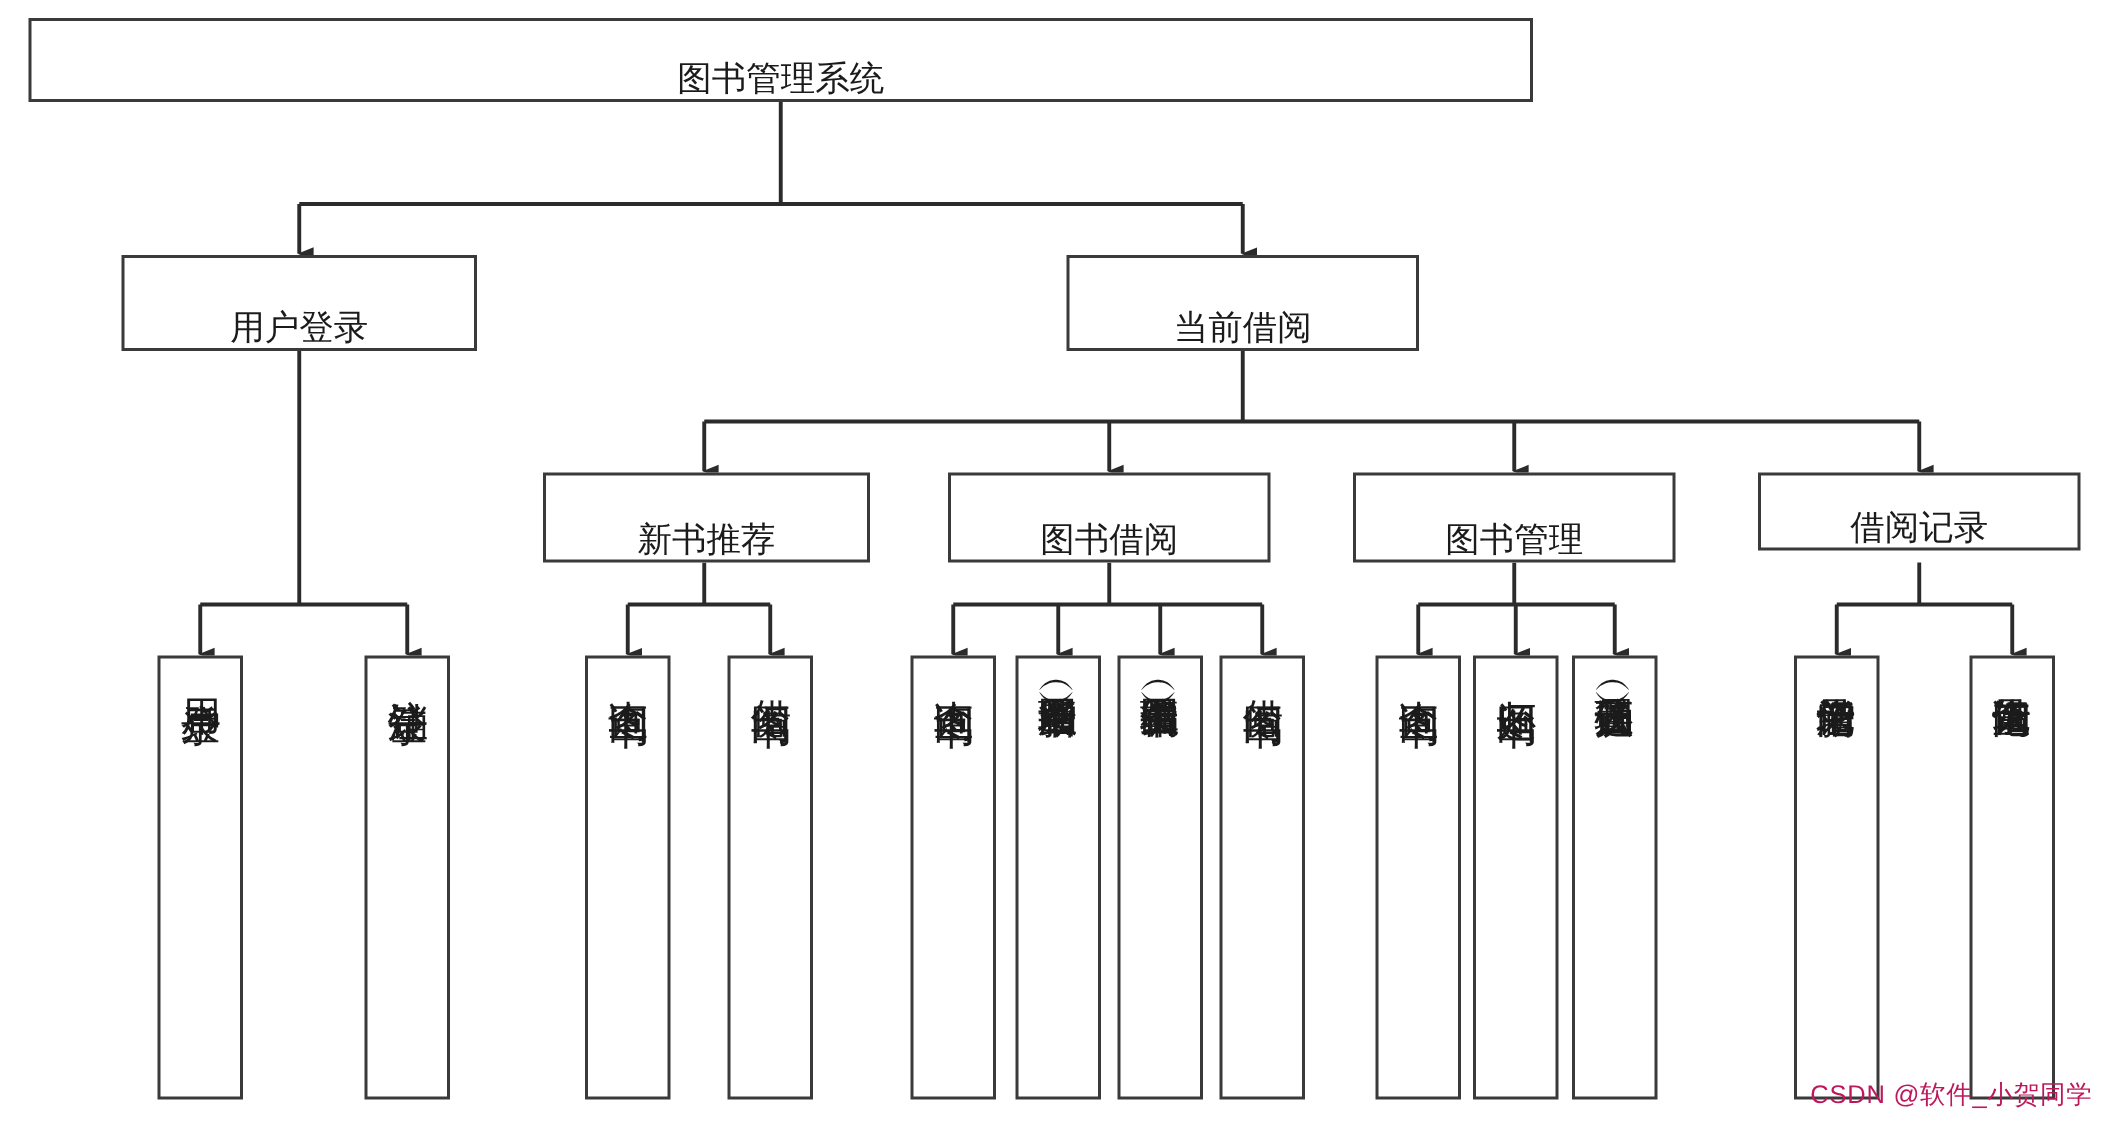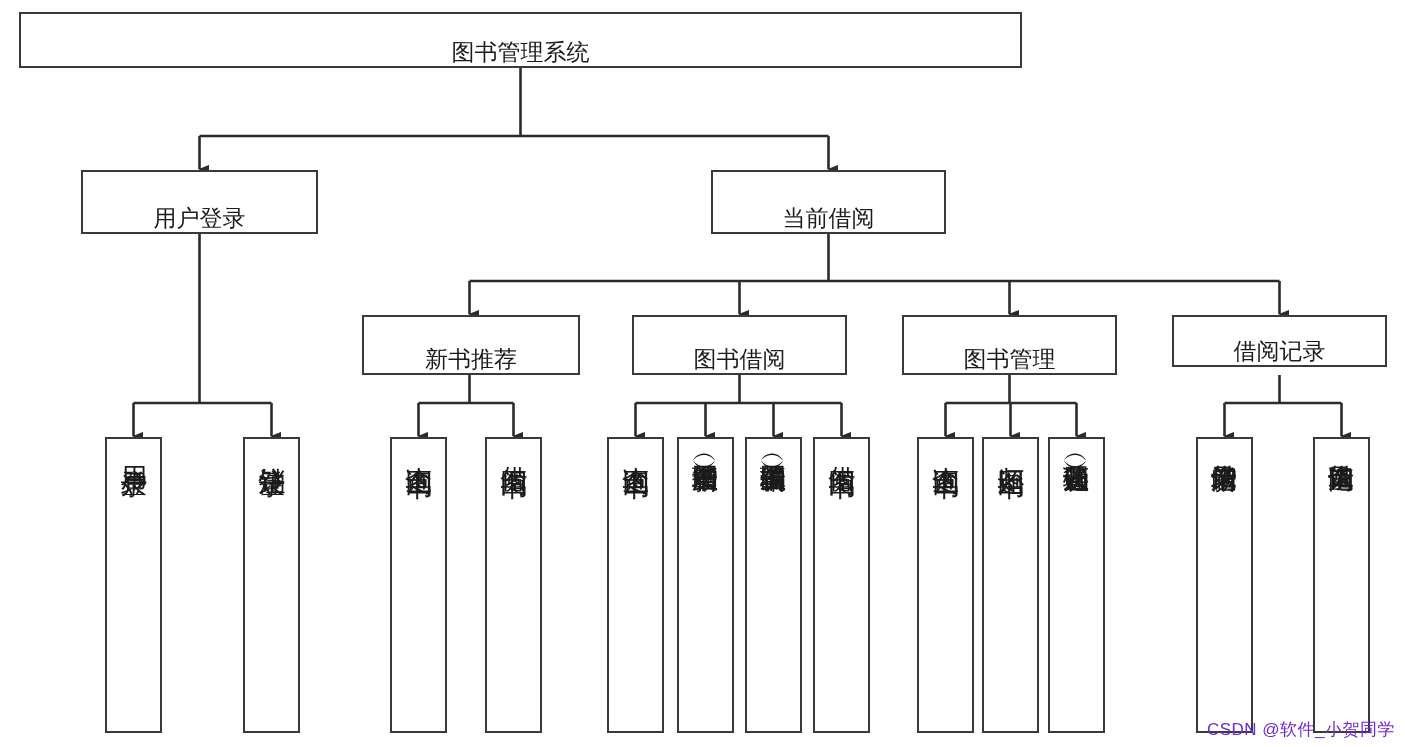--- a/index.html
+++ b/index.html
@@ -58,21 +58,21 @@
   }
   .node.vert.long .label {
     font-size: 26px;
     letter-spacing: 0px;
   }
   .watermark {
     position: absolute;
     right: 10px;
     bottom: 6px;
     font-size: 17px;
-    color: #6d28d9;
+    color: #be185d;
     letter-spacing: 0.5px;
     white-space: nowrap;
   }
 </style>
 </head>
 <body>
 
 <div id="canvas">
 
   <svg id="edges" viewBox="0 0 1405 747" width="1405" height="747" xmlns="http://www.w3.org/2000/svg">

